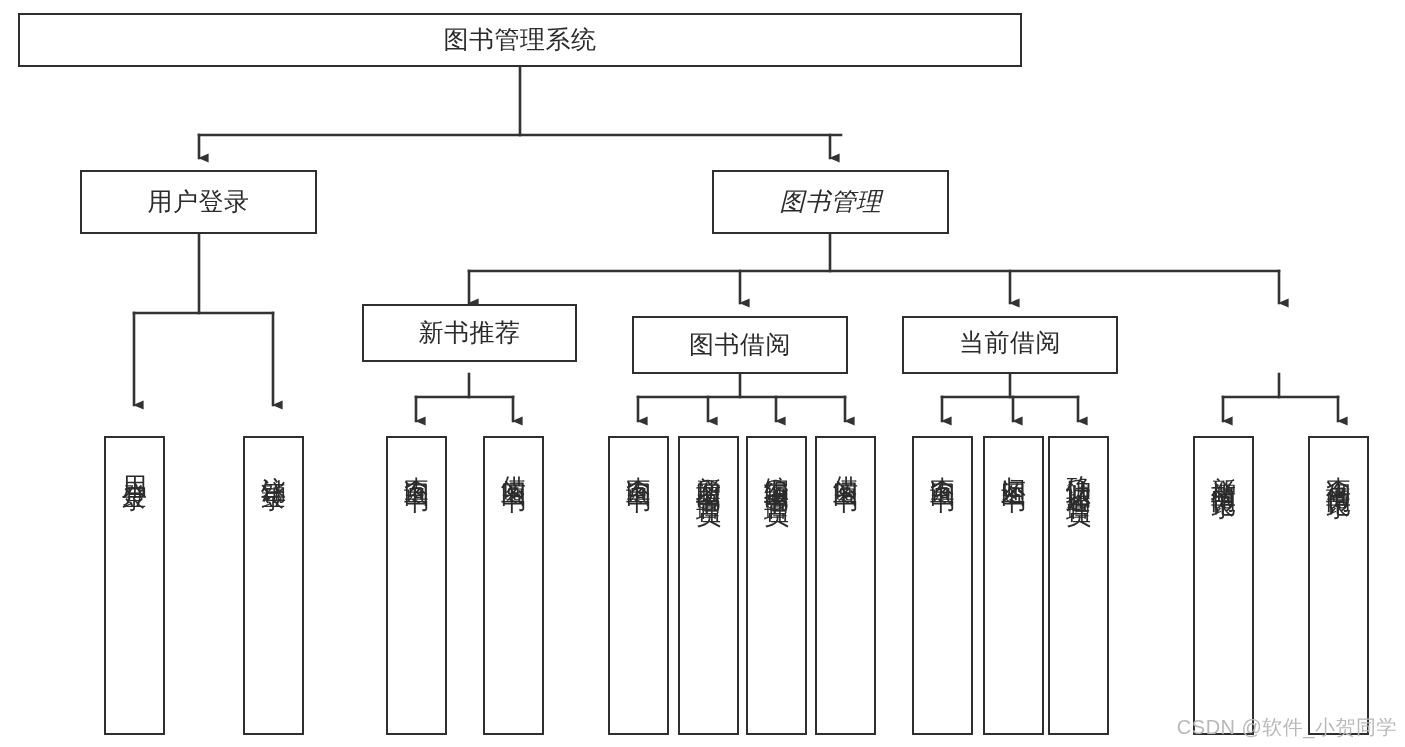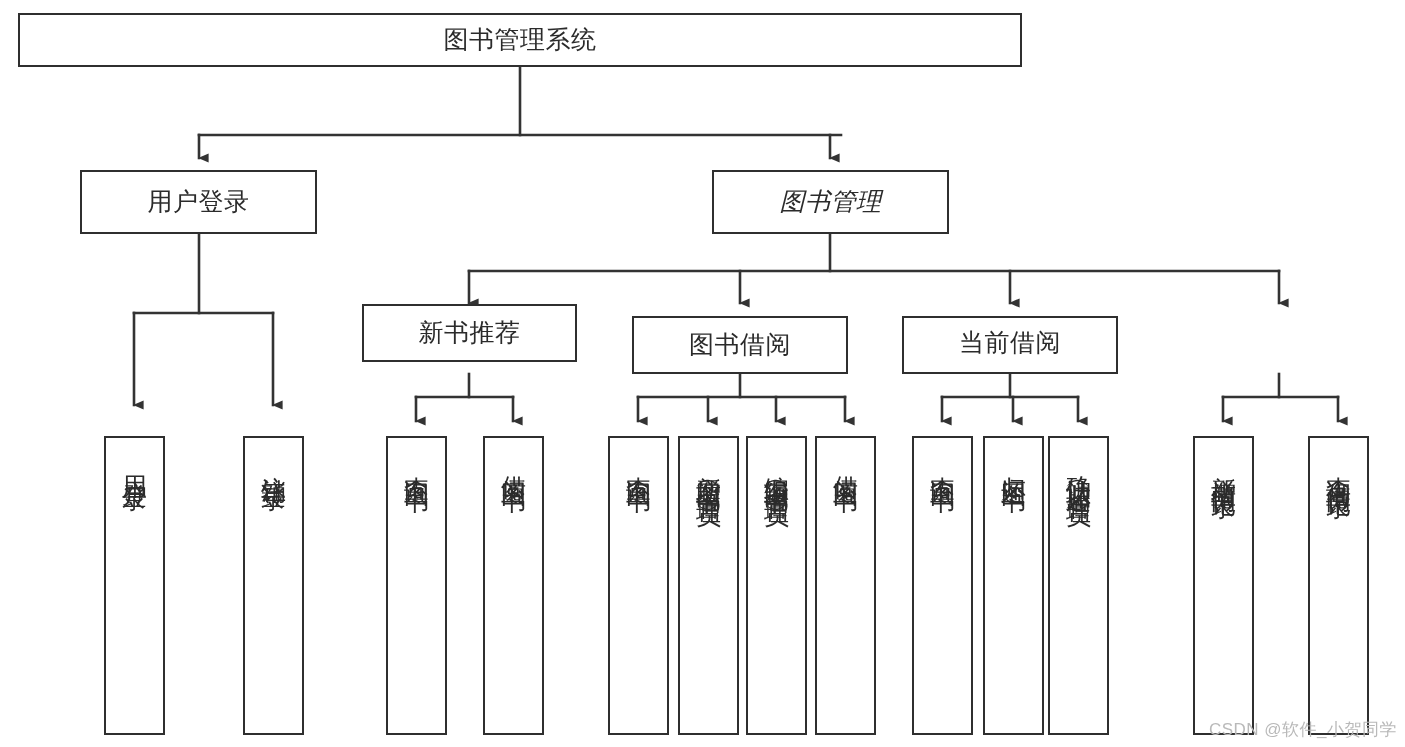--- a/index.html
+++ b/index.html
@@ -59,21 +59,21 @@
     text-orientation: upright;
     font-size: 25px;
     letter-spacing: 4px;
     line-height: 1;
     white-space: nowrap;
   }
   .watermark {
     position: absolute;
     right: 8px;
     bottom: 6px;
-    font-size: 17px;
+    font-size: 20px;
     color: #b9b9b9;
     letter-spacing: 0.5px;
     white-space: nowrap;
     user-select: none;
   }
 </style>
 </head>
 <body>
 
 <div id="diagram-root">

